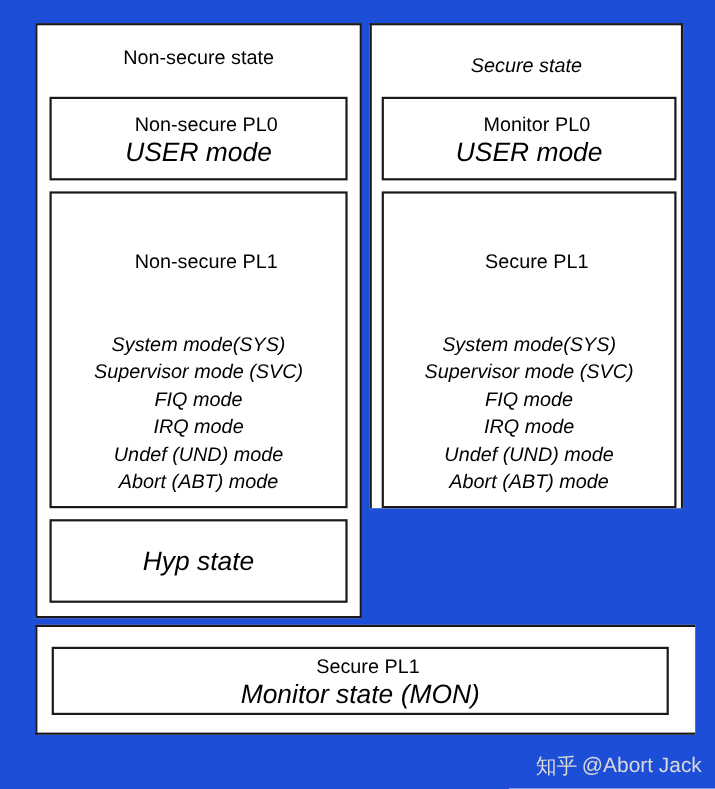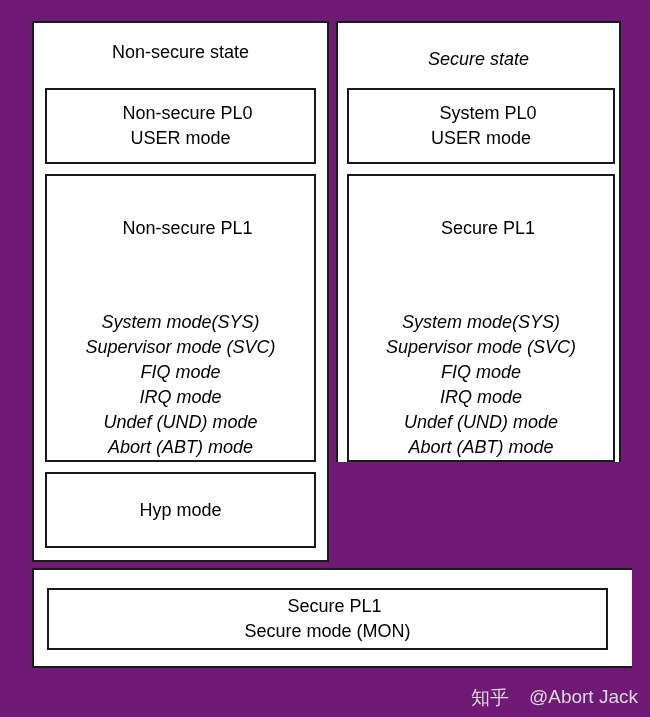--- a/index.html
+++ b/index.html
@@ -11,21 +11,21 @@
   body {
     font-family: "Liberation Sans", sans-serif;
     color: #000000;
     -webkit-font-smoothing: antialiased;
   }
 
   #canvas {
     position: relative;
     width: 650px;
     height: 717px;
-    background: #701a75;
+    background: #1d4ed8;
     overflow: hidden;
   }
 
   
   .box {
     position: absolute;
     box-sizing: border-box;
     border: 2px solid #1a1a1a;
     background: #ffffff;
   }
@@ -67,29 +67,30 @@
 
   .inner-box .heading {
     font-size: 18px;
     line-height: 25px;
     text-align: center;
     white-space: nowrap;
     margin-left: 14px;
   }
 
   .inner-box .subheading {
-    font-size: 18px;
+    font-size: 24px;
     line-height: 25px;
     text-align: left;
     white-space: nowrap;
+    font-style: italic;
   }
 
   
   .pl1-box {
-    justify-content: space-between;
+    justify-content: center;
   }
   .pl1-box .heading {
     margin-top: 40px;
   }
   .pl1-box .mode-list {
     margin-top: 50px;
     list-style: none;
     padding: 0;
     margin-left: 0;
     margin-right: 0;
@@ -103,21 +104,21 @@
     font-style: italic;
   }
 
   
   #watermark {
     position: absolute;
     right: 12px;
     bottom: 8px;
     display: flex;
     align-items: center;
-    gap: 20px;
+    gap: 4px;
     color: #d9d9d9;
     font-size: 19px;
     line-height: 24px;
     user-select: none;
     white-space: nowrap;
   }
   #watermark .wm-logo {
     font-family: "DejaVu Sans", sans-serif;
     font-size: 19px;
   }
@@ -142,51 +143,51 @@
           <li>System mode(SYS)</li>
           <li>Supervisor mode (SVC)</li>
           <li>FIQ mode</li>
           <li>IRQ mode</li>
           <li>Undef (UND) mode</li>
           <li>Abort (ABT) mode</li>
         </ul>
     </div>
 
     <div class="inner-box" style="left:11px; top:449px; width:271px; height:76px;">
-      <div class="subheading">Hyp mode</div>
+      <div class="subheading">Hyp state</div>
     </div>
   </div>
 
   <div class="box panel panel-open-bottom" style="left:336px; top:21px; width:285px; height:441px;">
 
     <div class="panel-title" style="top:25px;font-style:italic;">Secure state</div>
 
     <div class="inner-box" style="left:9px; top:65px; width:268px; height:76px;">
-      <div class="heading">System PL0</div>
+      <div class="heading">Monitor PL0</div>
       <div class="subheading">USER mode</div>
     </div>
 
     <div class="inner-box pl1-box" style="left:9px; top:151px; width:268px; height:288px;">
       <div class="heading">Secure PL1</div>
       <ul class="mode-list">
           <li>System mode(SYS)</li>
           <li>Supervisor mode (SVC)</li>
           <li>FIQ mode</li>
           <li>IRQ mode</li>
           <li>Undef (UND) mode</li>
           <li>Abort (ABT) mode</li>
         </ul>
     </div>
   </div>
 
   <div class="box frame-open-right" style="left:32px; top:568px; width:600px; height:100px;">
 
     <div class="inner-box" style="left:13px; top:18px; width:561px; height:62px;">
       <div class="heading">Secure PL1</div>
-      <div class="subheading">Secure mode (MON)</div>
+      <div class="subheading">Monitor state (MON)</div>
     </div>
   </div>
 
   <div id="watermark">
     <span class="wm-logo">知乎</span>
     <span>@Abort Jack</span>
   </div>
 
 </div>
 

